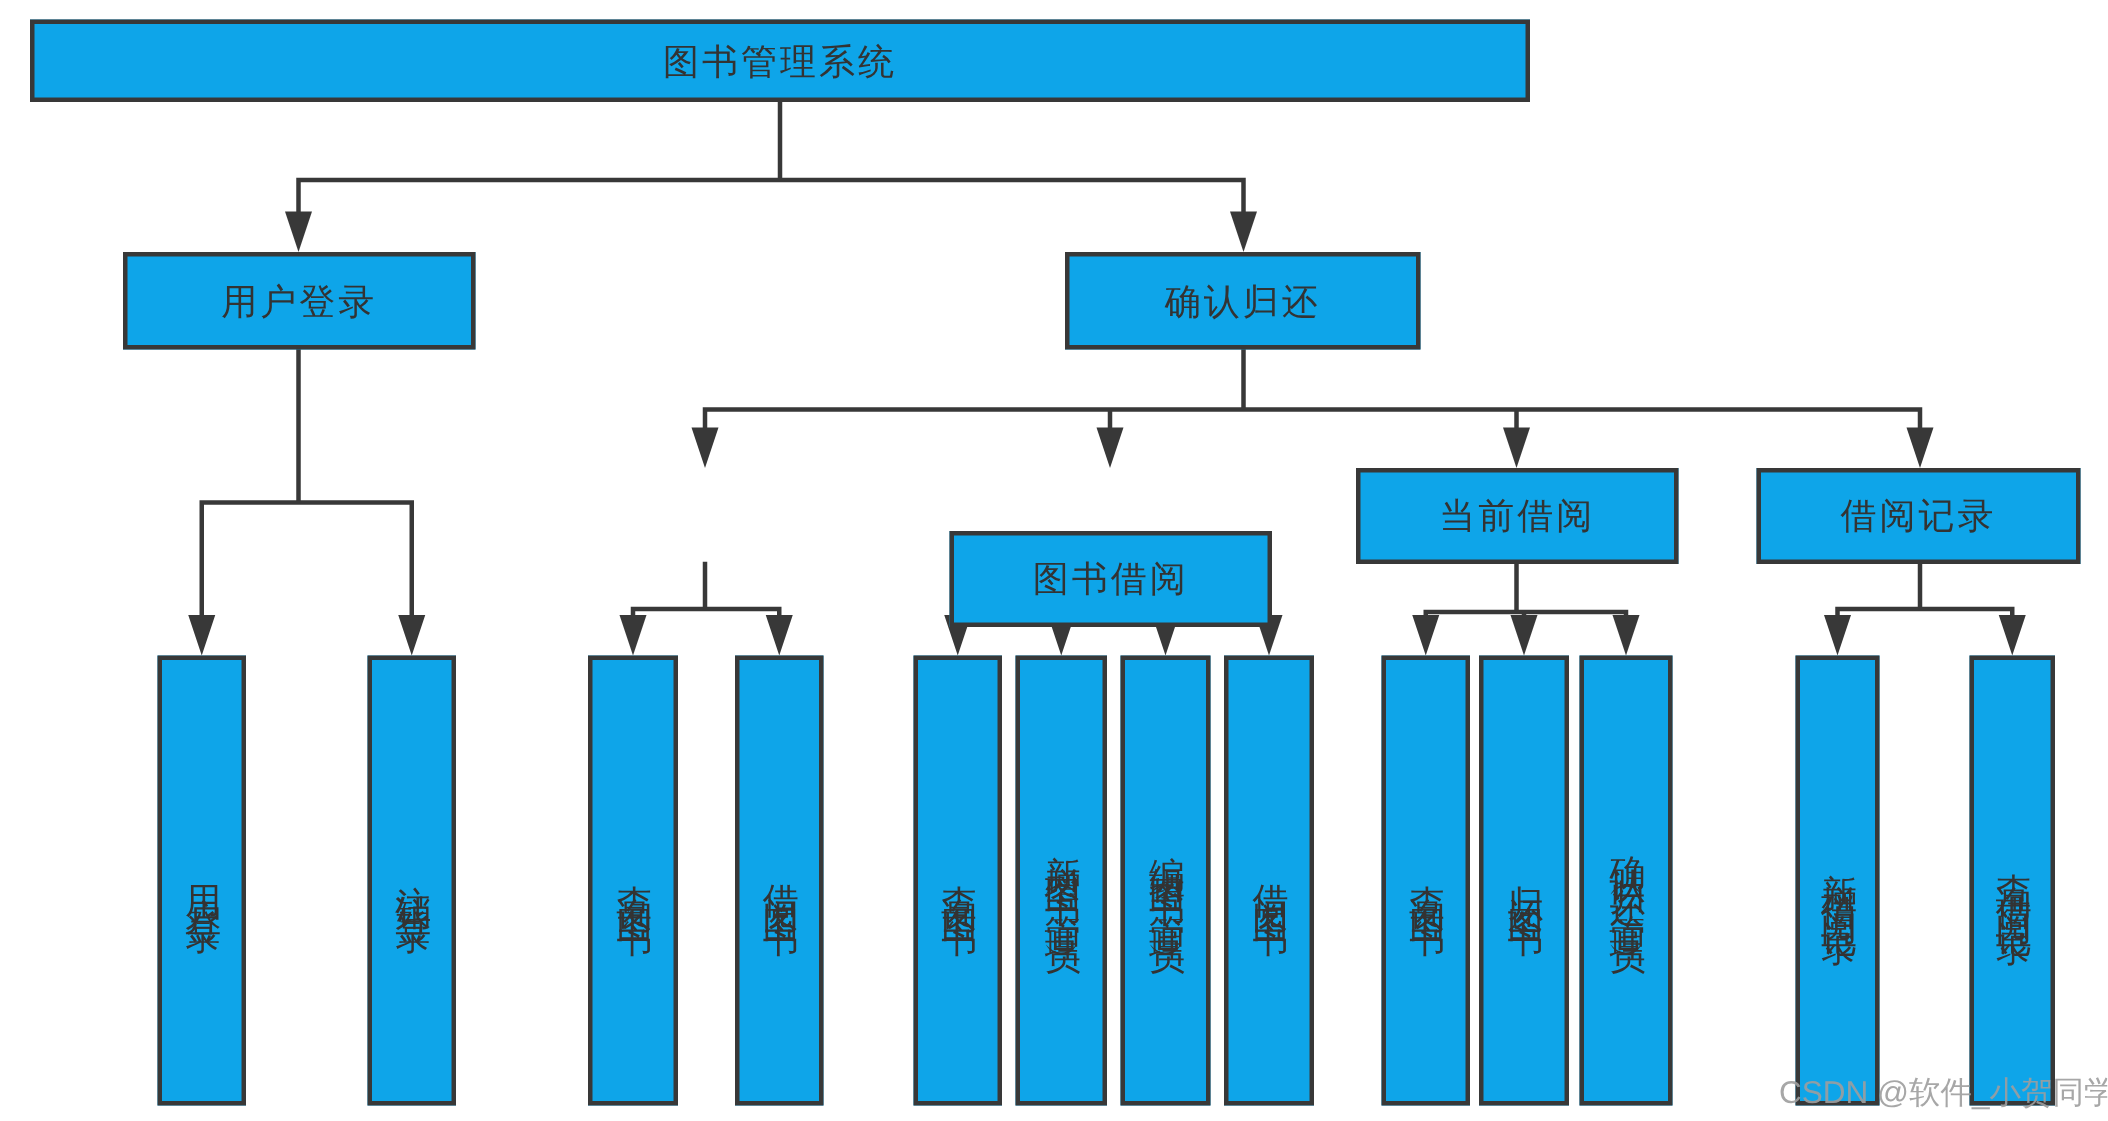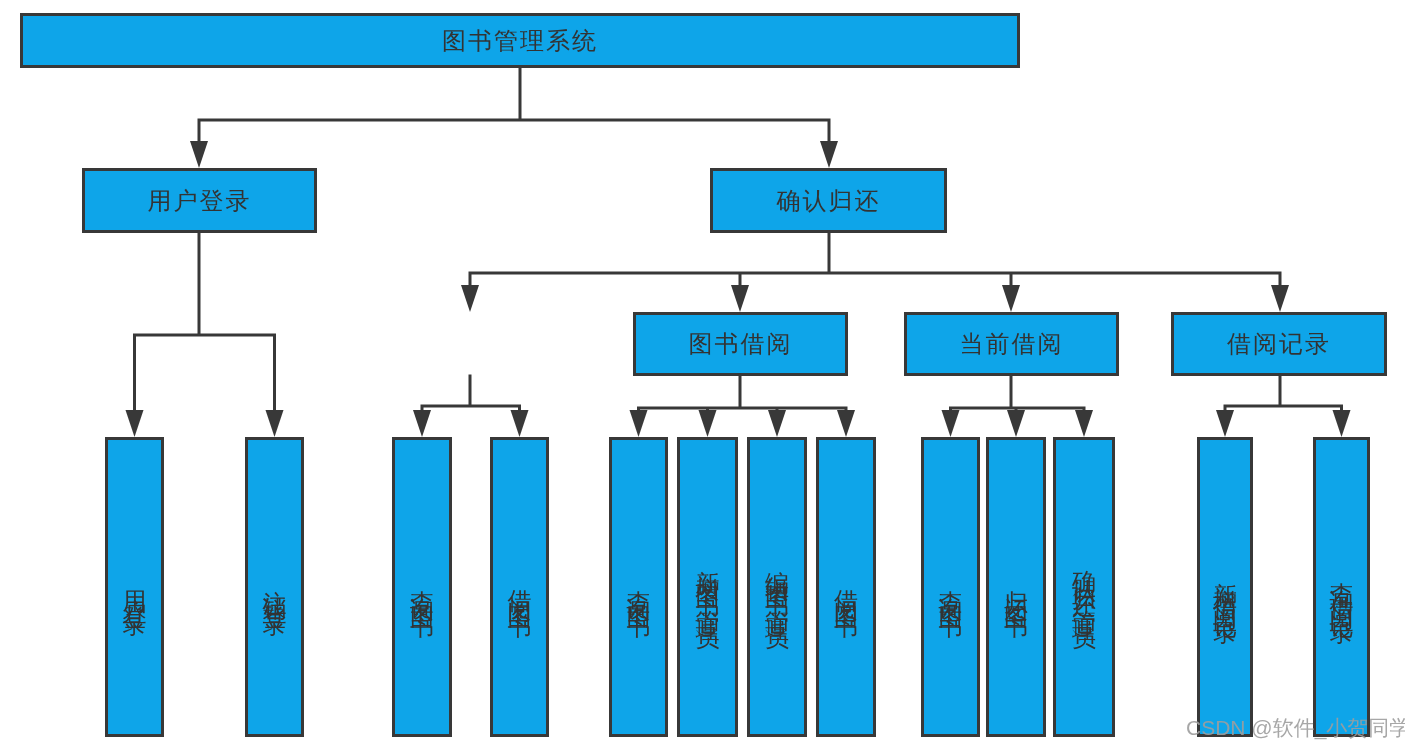--- a/index.html
+++ b/index.html
@@ -39,21 +39,21 @@
     color: #333333;
   }
   
   .root-box   { left: 20px;  top: 13px;  width: 1000px; height: 55px; }
   .lvl2       { top: 168px; height: 65px; }
   .lvl3       { top: 312px; height: 64px; }
   .leaf       { top: 437px; height: 300px; }
   .b-userlogin { left: 82px;  width: 235px; }
   .b-bookmgmt  { left: 710px; width: 237px; }
   .b-newbook   { left: 362px;  width: 216px; }
-  .b-borrowing { left: 633px;  width: 215px; }
+  .b-borrowing { left: 633px;  width: 215px; margin-top: 42px; }
   .b-current   { left: 904px;  width: 215px; justify-content: center; }
   .b-records   { left: 1171px; width: 216px; }
   .f1  { left: 105px;  width: 59px; }
   .f2  { left: 245px;  width: 59px; }
   .f3  { left: 392px;  width: 60px; }
   .f4  { left: 490px;  width: 59px; }
   .f5  { left: 609px;  width: 59px; }
   .f6  { left: 677px;  width: 61px; }
   .f7  { left: 747px;  width: 60px; }
   .f8  { left: 816px;  width: 60px; }

